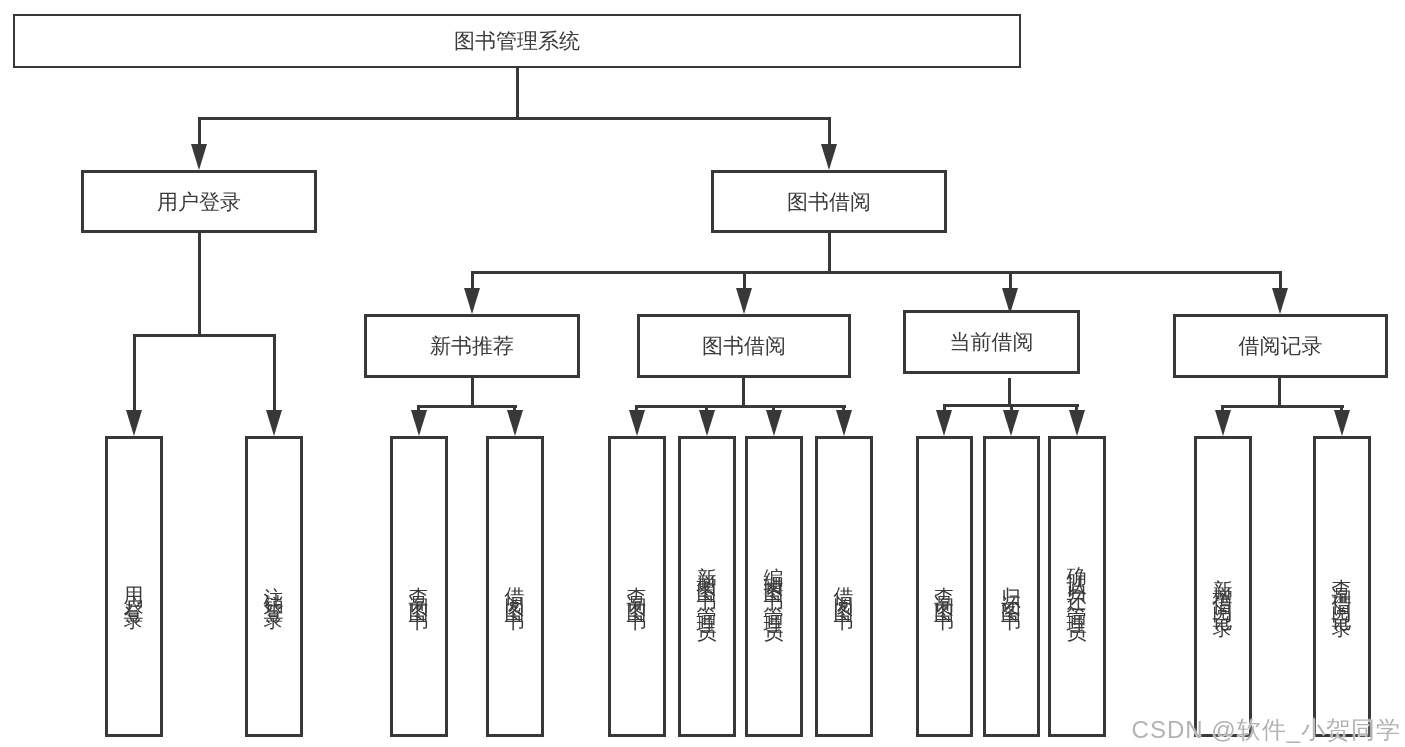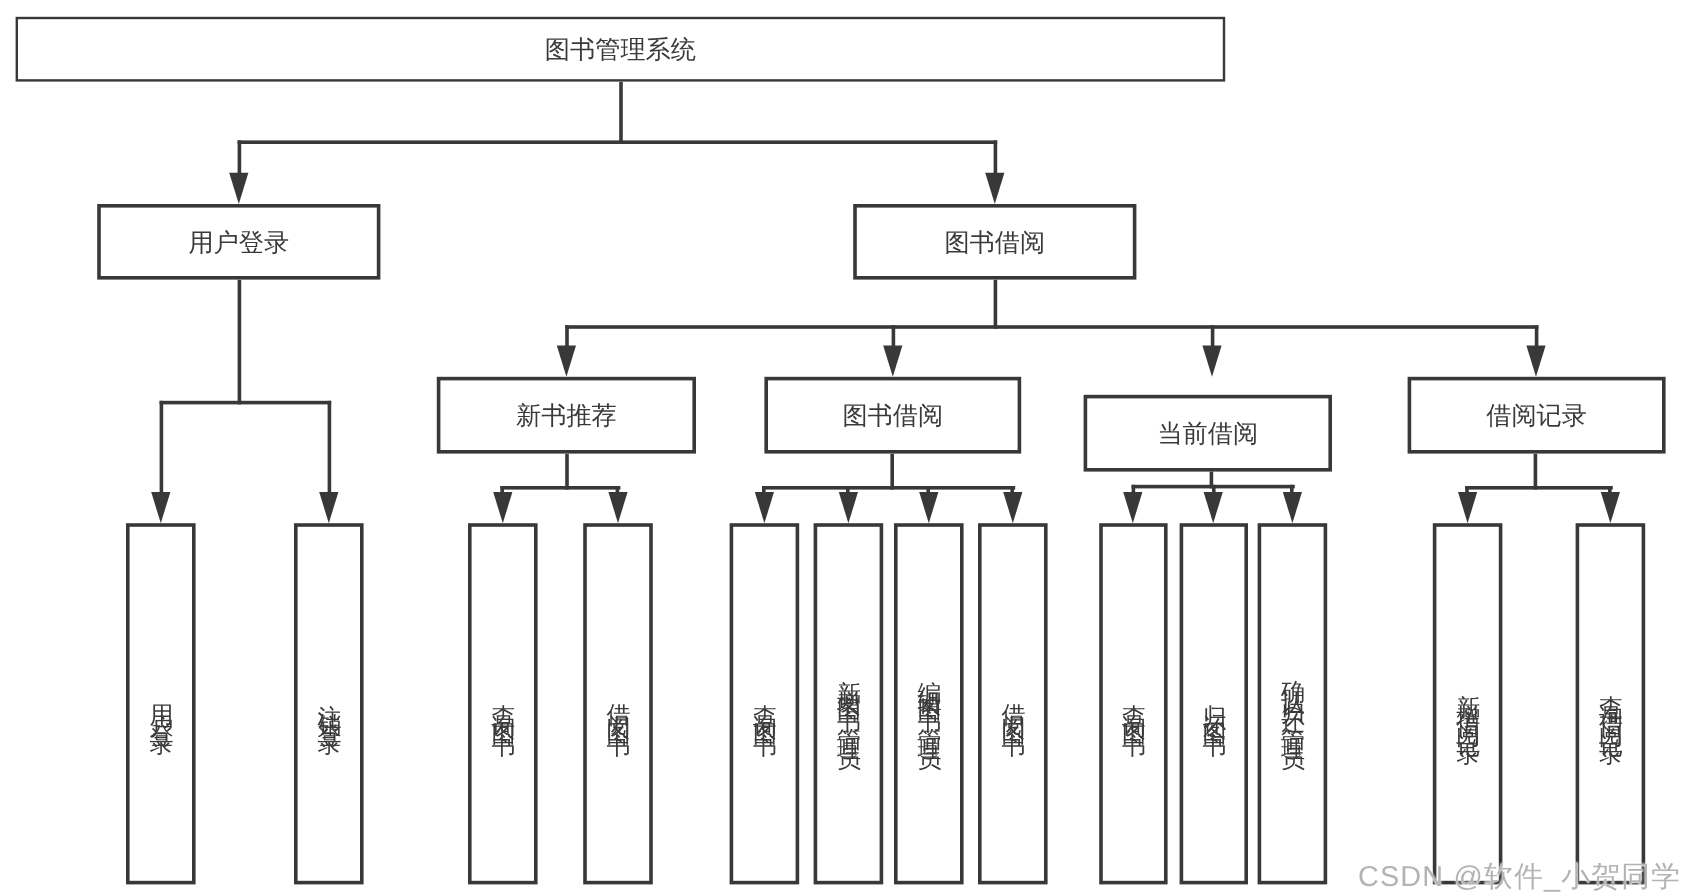--- a/index.html
+++ b/index.html
@@ -111,21 +111,21 @@
   <div class="box" style="left:711px;top:170px;width:236px;height:63px">
     <span>图书借阅</span>
   </div>
 
   <div class="box" style="left:364px;top:314px;width:216px;height:64px">
     <span>新书推荐</span>
   </div>
   <div class="box" style="left:637px;top:314px;width:214px;height:64px">
     <span>图书借阅</span>
   </div>
-  <div class="box" style="left:903px;top:329px;width:207px;height:64px">
+  <div class="box" style="left:903px;top:310px;width:177px;height:64px">
     <span>当前借阅</span>
   </div>
   <div class="box" style="left:1173px;top:314px;width:215px;height:64px">
     <span>借阅记录</span>
   </div>
 
   <div class="box vbox" style="left:105px;top:436px;width:58px;height:301px">
     <span class="vtxt">用户登录</span>
   </div>
   <div class="box vbox" style="left:245px;top:436px;width:58px;height:301px">

